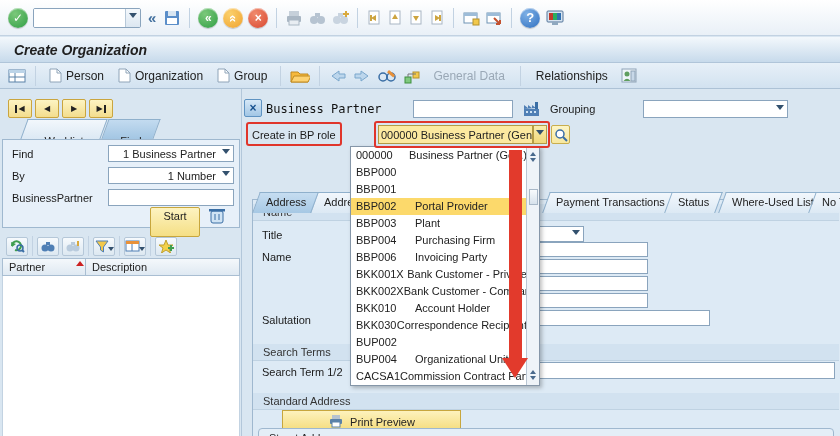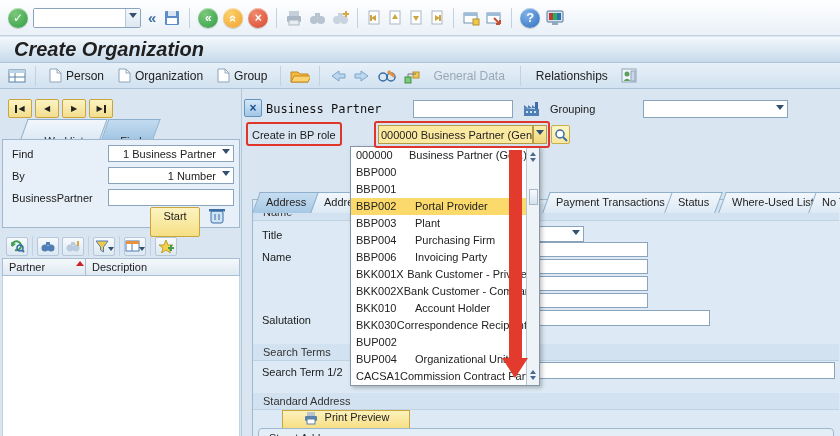--- a/index.html
+++ b/index.html
@@ -26,21 +26,21 @@
   .cmd-arrow { width:15px; background:linear-gradient(#f4f8fc,#dce7f1); border-left:1px solid #b7c8d8;
     display:flex; align-items:center; justify-content:center; }
   .tri-down { width:0; height:0; border:4px solid transparent; border-top:5px solid #33516e; margin-top:4px; }
   .chev { color:#44719f; font-size:15px; font-weight:bold; padding:0 2px; }
   .vsep { width:1px; height:20px; background:#c2d2e2; margin:0 3px; }
   .up-glyph { display:inline-block; transform:rotate(90deg); font-size:13px; letter-spacing:-2px;}
   
   .titlebar { position:absolute; top:37px; left:0; width:840px; height:26px;
     background:linear-gradient(#f3f8fc,#c7daeb); border-bottom:1px solid #b0c5d9;
     display:flex; align-items:center; }
-  .titlebar span { font-size:20px; font-weight:bold; font-style:italic; color:#1f1f1f; margin-left:14px; }
+  .titlebar span { font-size:14px; font-weight:bold; font-style:italic; color:#1f1f1f; margin-left:14px; }
   
   .appbar { position:absolute; top:63px; left:0; width:840px; height:26px;
     background:linear-gradient(#e7f0f8,#d2e2f0); border-bottom:1px solid #adc2d6;
     display:flex; align-items:center; padding-left:8px; gap:6px; font-size:12px; }
   .appbtn { display:inline-flex; align-items:center; gap:4px; padding:2px 4px; cursor:default; }
   .applink { padding:2px 6px; }
   .disabled-text { color:#9aa8b6; }
   
   .navbtn { position:absolute; width:24px; height:19px; border:1px solid #caa53e; border-radius:2px;
     background:linear-gradient(#fdf4c3,#f3dd8e); display:flex; align-items:center; justify-content:center;
@@ -89,23 +89,23 @@
   .dtab { position:absolute; top:178px; height:21px; z-index:1;margin-top:14px; }
   .dtab::before { content:""; position:absolute; inset:0; transform:skewX(-20deg);
     background:linear-gradient(#f2f7fc,#dce9f4); border:1px solid #8fb0cc; border-bottom:none; }
   .dtab.active::before { background:linear-gradient(#c6ddf1,#a6c8e4); }
   .dtab span { position:relative; display:block; line-height:21px; padding:0 10px; white-space:nowrap; }
   .groupbox { position:absolute; left:252px; top:199px; width:588px; height:237px;
     background:#ddeaf5; border-top:1px solid #9fb8cf; border-left:1px solid #9fb8cf; }
   .band { position:absolute; left:253px; width:586px; height:17px; background:#d2e2f0;
     border-bottom:1px solid #bfd2e2; }
   .band span { margin-left:10px; line-height:16px; color:#333; }
-  .pvbtn { position:absolute; left:282px; top:410px; width:128px; height:19px;
+  .pvbtn { position:absolute; left:282px; top:410px; width:179px; height:19px;
     border:1px solid #c7a63d; background:linear-gradient(#fdf2bd,#f6df85);
-    display:flex; align-items:flex-start; justify-content:center; gap:6px; }
+    display:flex; align-items:flex-end; justify-content:center; gap:6px; }
   .streetbox { position:absolute; left:258px; top:428px; width:576px; height:20px;
     border:1px solid #9fb8cf; border-radius:4px 4px 0 0; background:#e4eef7; }
   .streetbox span { margin-left:10px; line-height:18px; }
   
   .droplist { position:absolute; left:350px; top:146px; width:190px; height:240px; z-index:5;
     background:#fff; border:1px solid #8596a8; box-shadow:2px 2px 4px rgba(0,0,0,.25); }
   .dl-items { position:absolute; left:0; top:0; width:176px; }
   .dl-row { height:17px; line-height:17px; display:flex; white-space:nowrap; }
   .dl-row.hl { background:#fcd96b; }
   .dl-code { width:64px; padding-left:5px; }

